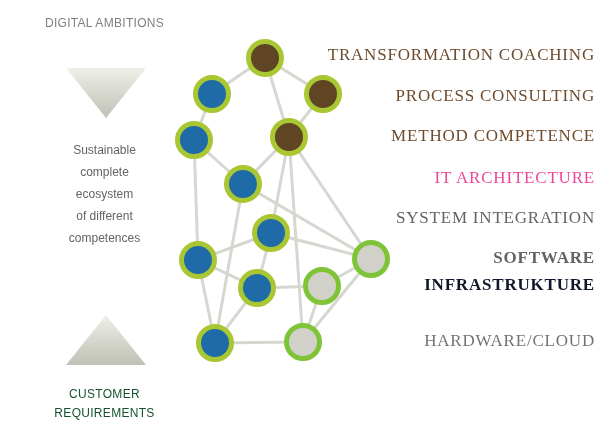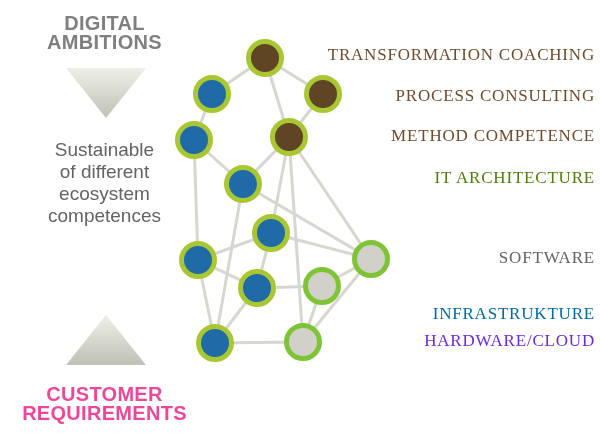--- a/index.html
+++ b/index.html
@@ -18,22 +18,22 @@
     left: 22px;
     top: 0;
     width: 165px;
     height: 437px;
     text-align: center;
   }
   .left-header {
     position: absolute;
     left: 0;
     width: 165px;
-    font-weight: bold;
-    font-size: 20px;
+    font-weight: normal;
+    font-size: 12px;
     line-height: 19px;
     letter-spacing: 0.3px;
     color: #7f7f7f;
   }
   .left-header.top { top: 14px; }
   .left-header.bottom { top: 385px; }
   .arrow {
     position: absolute;
     left: 44px;
     width: 80px;
@@ -45,21 +45,21 @@
   }
   .arrow-up {
     top: 315px;
     clip-path: polygon(50% 0, 0 100%, 100% 100%);
   }
   .left-desc {
     position: absolute;
     left: 0;
     top: 139px;
     width: 165px;
-    font-size: 19px;
+    font-size: 12px;
     line-height: 22px;
     color: #636363;
   }
 
   
   .network-svg {
     position: absolute;
     left: 0;
     top: 0;
     width: 600px;
@@ -89,28 +89,29 @@
 
 <div class="canvas">
 
   <div class="left-col">
     <div class="left-header top" style="color: rgb(127, 127, 127);">DIGITAL AMBITIONS</div>
 
     <div class="arrow arrow-down" style="background: linear-gradient(rgb(238, 240, 232), rgb(191, 193, 182));"></div>
 
     <div class="left-desc" style="color: rgb(99, 99, 99);">
       <div>Sustainable</div>
+      <div>complete</div>
+      <div>ecosystem</div>
       <div>of different</div>
-      <div>ecosystem</div>
       <div>competences</div>
     </div>
 
     <div class="arrow arrow-up" style="background: linear-gradient(rgb(238, 240, 232), rgb(191, 193, 182));"></div>
 
-    <div class="left-header bottom" style="color: #ec4899;">CUSTOMER REQUIREMENTS</div>
+    <div class="left-header bottom" style="color: #14532d;">CUSTOMER REQUIREMENTS</div>
   </div>
 
   <svg class="network-svg" viewBox="0 0 600 437" xmlns="http://www.w3.org/2000/svg">
       <line x1="265" y1="58" x2="212" y2="94" stroke="#d7d7d1" stroke-width="3"></line>
       <line x1="265" y1="58" x2="323" y2="94" stroke="#d7d7d1" stroke-width="3"></line>
       <line x1="265" y1="58" x2="289" y2="137" stroke="#d7d7d1" stroke-width="3"></line>
       <line x1="323" y1="94" x2="289" y2="137" stroke="#d7d7d1" stroke-width="3"></line>
       <line x1="212" y1="94" x2="194" y2="140" stroke="#d7d7d1" stroke-width="3"></line>
       <line x1="194" y1="140" x2="243" y2="184" stroke="#d7d7d1" stroke-width="3"></line>
       <line x1="194" y1="140" x2="198" y2="260" stroke="#d7d7d1" stroke-width="3"></line>
@@ -143,19 +144,20 @@
       <circle cx="257" cy="288" r="16.5" fill="#1f6ba7" stroke="#a9c733" stroke-width="5"></circle>
       <circle cx="322" cy="286" r="16.5" fill="#d1d1ca" stroke="#7fc437" stroke-width="5"></circle>
       <circle cx="215" cy="343" r="16.5" fill="#1f6ba7" stroke="#a9c733" stroke-width="5"></circle>
       <circle cx="303" cy="342" r="16.5" fill="#d1d1ca" stroke="#7fc437" stroke-width="5"></circle>
     </svg>
 
   <div class="right-labels">
       <div class="rlabel" style="top: 44px; color: rgb(109, 75, 45);">TRANSFORMATION COACHING</div>
       <div class="rlabel" style="top: 85px; color: rgb(109, 75, 45);">PROCESS CONSULTING</div>
       <div class="rlabel" style="top: 125px; color: rgb(109, 75, 45); text-align: right;">METHOD COMPETENCE</div>
-      <div class="rlabel" style="top: 167px; color: #4d7c0f; margin-left: 12px;">IT ARCHITECTURE</div>
-      <div class="rlabel" style="top: 247px; color: rgb(99, 99, 99);">SOFTWARE</div>
-      <div class="rlabel" style="top: 303px; color: #0369a1;">INFRASTRUKTURE</div>
-      <div class="rlabel" style="top: 330px; color: #6d28d9;">HARDWARE/CLOUD</div>
+      <div class="rlabel" style="top: 167px; color: #ec4899; margin-left: 12px;">IT ARCHITECTURE</div>
+      <div class="rlabel" style="top: 207px; color: rgb(99, 99, 99);">SYSTEM INTEGRATION</div>
+      <div class="rlabel" style="top: 247px; color: rgb(99, 99, 99); font-weight: bold;">SOFTWARE</div>
+      <div class="rlabel" style="top: 274px; color: #0f172a; font-weight: bold;">INFRASTRUKTURE</div>
+      <div class="rlabel" style="top: 330px; color: #737373;">HARDWARE/CLOUD</div>
     </div>
 
 </div>
 
 </body></html>

